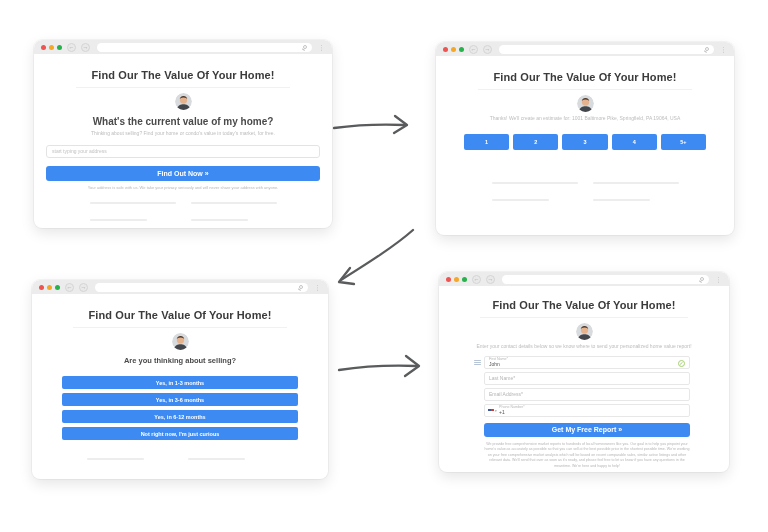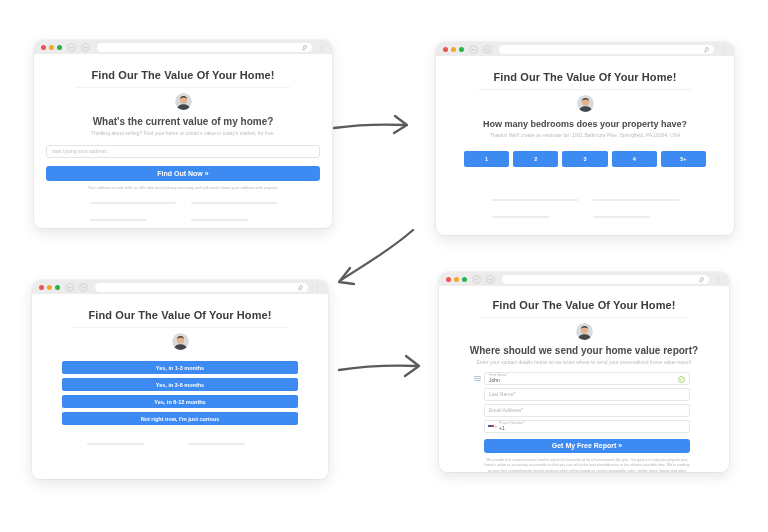--- a/index.html
+++ b/index.html
@@ -165,21 +165,20 @@
     <div class="pagetitle">Find Our The Value Of Your Home!</div>
     <div class="titledivider"></div>
     <div class="avatar">
       <svg viewBox="0 0 24 24">
           <circle cx="12" cy="12" r="12" fill="#d8dbdd"></circle>
           <path d="M2 24 C4 17 8 16 12 16 C16 16 20 17 22 24 Z" fill="#43474c"></path>
           <circle cx="12" cy="10" r="5.2" fill="#e5b48e"></circle>
           <path d="M6.6 10 C6.6 5.8 9 4.2 12 4.2 C15 4.2 17.4 5.8 17.4 10 C17.4 7.6 15.8 6.4 12 6.4 C8.2 6.4 6.6 7.6 6.6 10 Z" fill="#4a382c"></path>
         </svg>
     </div>
-    <div class="question q-lg" style="margin-top:7px;">How many bedrooms does your property have?</div>
     <div class="subtext">Thanks! We'll create an estimate for: 1001 Baltimore Pike, Springfield, PA 19064, USA</div>
     <div class="optrow">
       <div class="opt">1</div>
       <div class="opt">2</div>
       <div class="opt">3</div>
       <div class="opt">4</div>
       <div class="opt">5+</div>
     </div>
     <div class="skel" style="margin-top:32px;">
       <div class="skel-col">
@@ -210,20 +209,21 @@
     <div class="pagetitle">Find Our The Value Of Your Home!</div>
     <div class="titledivider"></div>
     <div class="avatar">
       <svg viewBox="0 0 24 24">
           <circle cx="12" cy="12" r="12" fill="#d8dbdd"></circle>
           <path d="M2 24 C4 17 8 16 12 16 C16 16 20 17 22 24 Z" fill="#43474c"></path>
           <circle cx="12" cy="10" r="5.2" fill="#e5b48e"></circle>
           <path d="M6.6 10 C6.6 5.8 9 4.2 12 4.2 C15 4.2 17.4 5.8 17.4 10 C17.4 7.6 15.8 6.4 12 6.4 C8.2 6.4 6.6 7.6 6.6 10 Z" fill="#4a382c"></path>
         </svg>
     </div>
+    <div class="question q-sm">Are you thinking about selling?</div>
     <div class="optstack">
       <div class="opt">Yes, in 1-3 months</div>
       <div class="opt">Yes, in 3-6 months</div>
       <div class="opt">Yes, in 6-12 months</div>
       <div class="opt">Not right now, I'm just curious</div>
     </div>
     <div class="skel skel-single" style="margin-top:18px;">
       <div class="skel-col">
           <div class="bar bar-short"></div>
         </div>
@@ -250,21 +250,20 @@
     <div class="pagetitle" style="margin-top:13px;">Find Our The Value Of Your Home!</div>
     <div class="titledivider"></div>
     <div class="avatar">
       <svg viewBox="0 0 24 24">
           <circle cx="12" cy="12" r="12" fill="#d8dbdd"></circle>
           <path d="M2 24 C4 17 8 16 12 16 C16 16 20 17 22 24 Z" fill="#43474c"></path>
           <circle cx="12" cy="10" r="5.2" fill="#e5b48e"></circle>
           <path d="M6.6 10 C6.6 5.8 9 4.2 12 4.2 C15 4.2 17.4 5.8 17.4 10 C17.4 7.6 15.8 6.4 12 6.4 C8.2 6.6 6.6 7.6 6.6 10 Z" fill="#4a382c"></path>
         </svg>
     </div>
-    <div class="question" style="margin-top:5px;">Where should we send your home value report?</div>
     <div class="subtext">Enter your contact details below so we know where to send your personalized home value report!</div>
     <div class="form">
       <div class="field">
         <span class="draghandle">
             <i></i>
             <i></i>
             <i></i>
           </span>
         <span class="floatlabel">First Name*</span>
         <span class="fieldvalue">John</span>

